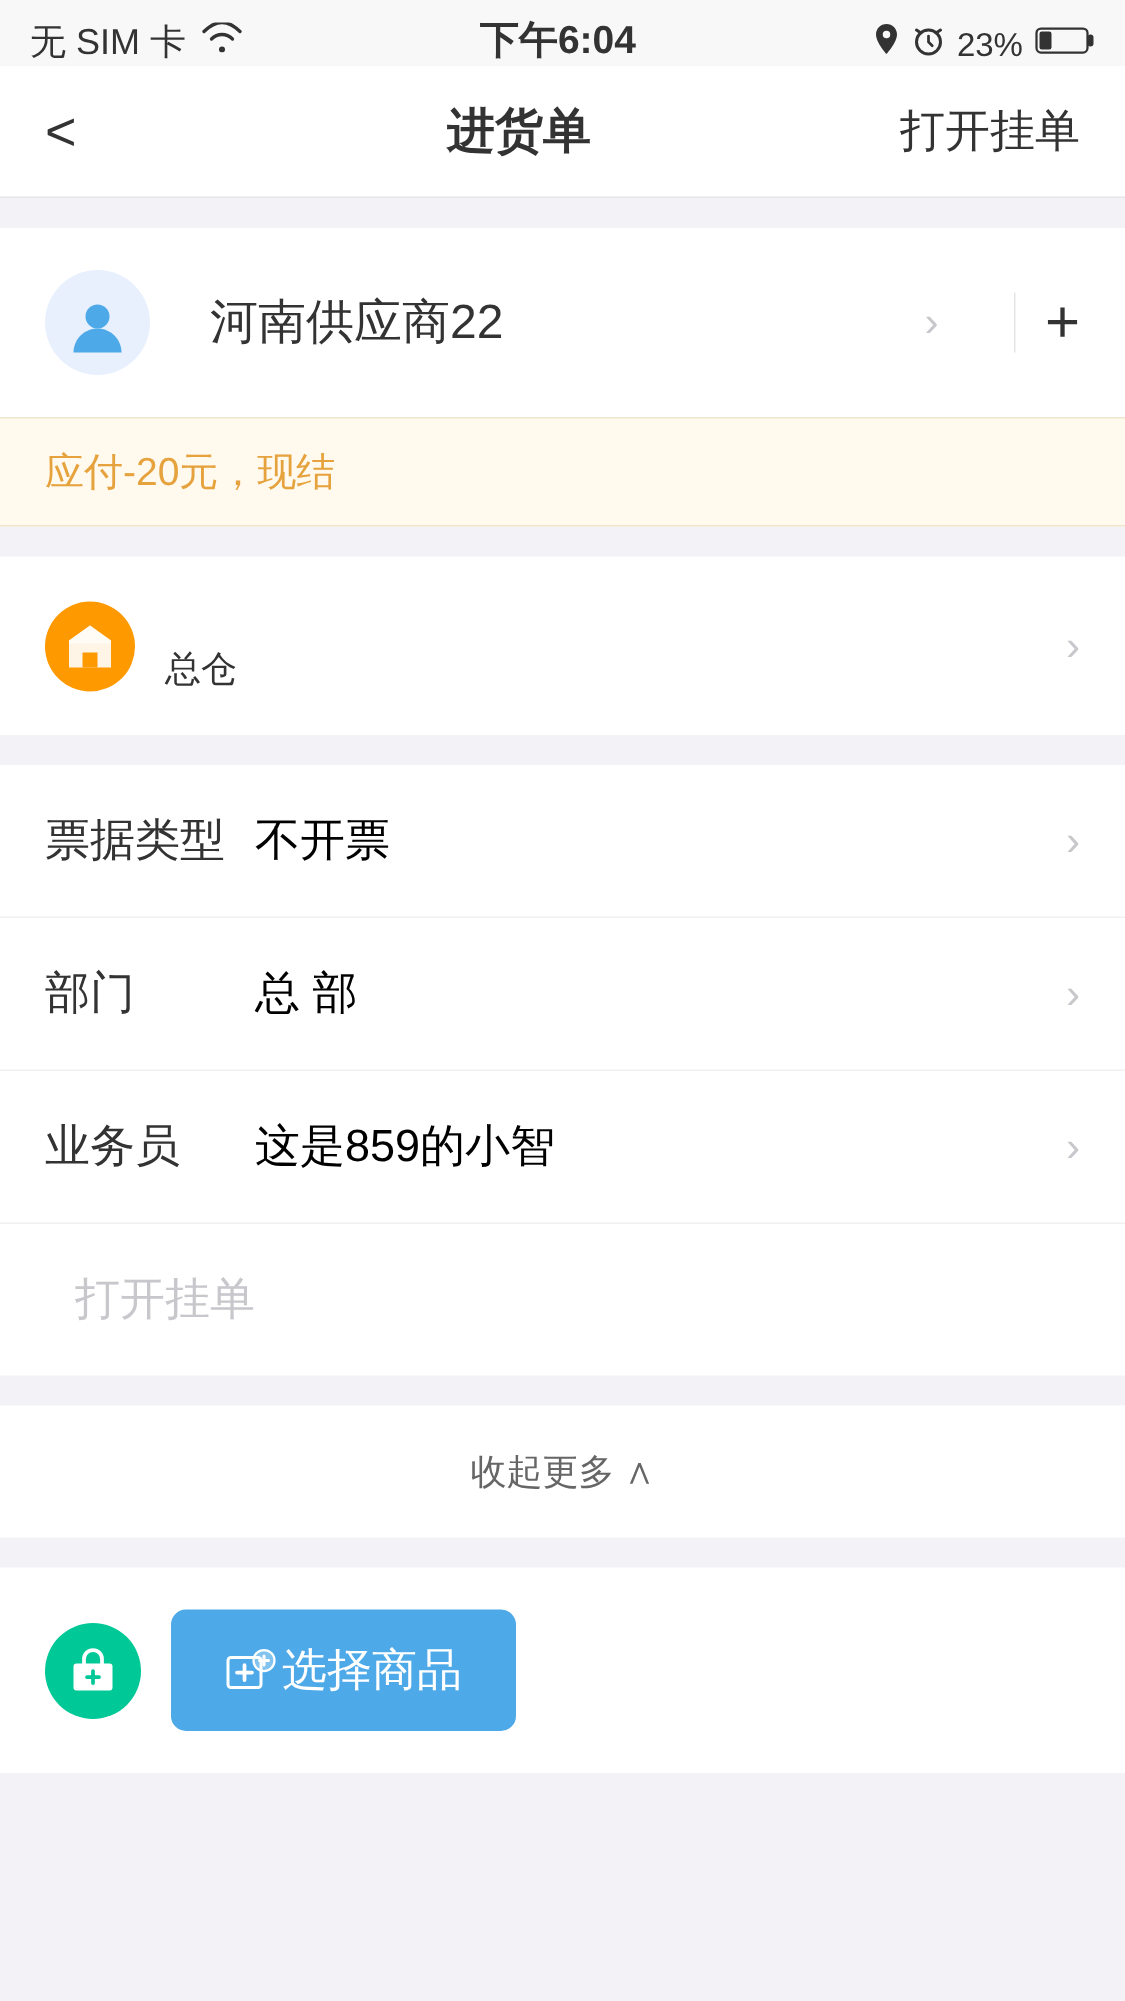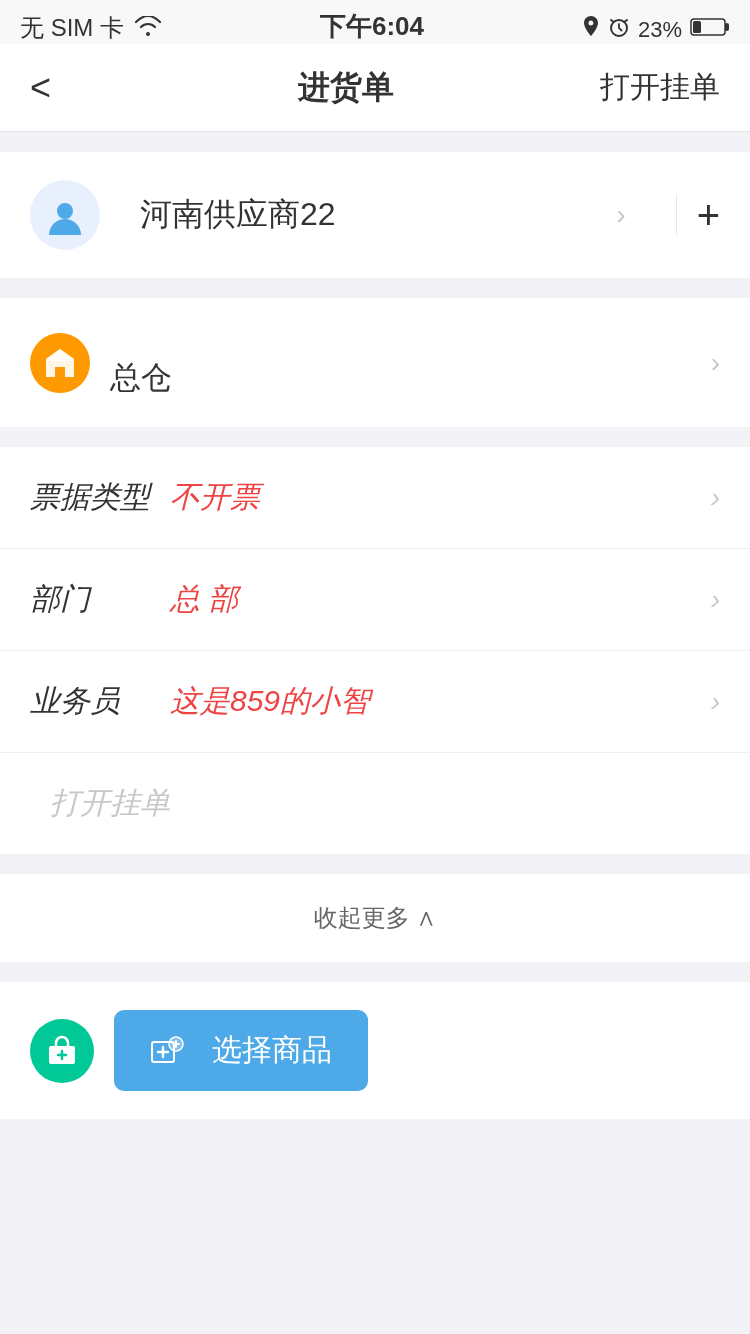--- a/index.html
+++ b/index.html
@@ -149,55 +149,54 @@
       background: #ff9900;
       display: flex;
       align-items: center;
       justify-content: center;
       margin-right: 20px;
       flex-shrink: 0;
     }
     .warehouse-icon svg { width: 36px; height: 36px; }
     .warehouse-name {
       flex: 1;
-      font-size: 31px;
+      font-size: 24px;
       color: #333;
       margin-top: 31px;
     }
     .chevron-right {
       color: #c7c7cc;
       font-size: 28px;
     }
 
     
     .form-section {
       background: #fff;
       margin-top: 20px;
     }
     .form-row {
       display: flex;
       align-items: center;
       padding: 30px 30px;
       border-bottom: 1px solid #f0f0f0;
       min-height: 90px;
-      font-style: italic;
     }
     .form-row:last-child {
       border-bottom: none;
     }
     .form-label {
       font-size: 30px;
       color: #333;
       width: 120px;
       flex-shrink: 0;
     }
     .form-value {
       flex: 1;
       font-size: 30px;
-      color: #ef4444;
+      color: #000000;
       padding-left: 20px;
     }
     .form-value.placeholder {
       color: #c7c7cc;
     }
     .form-row .chevron-right {
       margin-left: 10px;
     }
 
     
@@ -242,21 +241,21 @@
     }
     .select-btn {
       background: #4ea9e8;
       color: #fff;
       border: none;
       border-radius: 10px;
       padding: 20px 36px;
       font-size: 30px;
       display: flex;
       align-items: center;
-      gap: 28px;
+      gap: 4px;
       cursor: pointer;
     }
     .select-btn svg { width: 34px; height: 34px; }
 
     
     .bottom-gray {
       flex: 1;
       background: #f2f2f7;
       min-height: 300px;
     }
@@ -316,20 +315,23 @@
         <circle cx="22" cy="18" r="8" fill="#4ea9e8"></circle>
         <path d="M6 42c0-8.8 7.2-16 16-16s16 7.2 16 16" fill="#4ea9e8"></path>
       </svg>
     </div>
     <span class="supplier-name">河南供应商22</span>
     <span class="supplier-chevron chevron-right">›</span>
     <div class="supplier-divider"></div>
     <span class="supplier-add">+</span>
   </div>
 
+  <div class="payment-notice">
+    <span>应付-20元，现结</span>
+  </div>
 </div>
 
 <div class="warehouse-row">
   <div class="warehouse-icon">
     <svg viewBox="0 0 36 36" fill="none">
       <path d="M18 4L4 14v18h28V14L18 4z" fill="white" fill-opacity="0.9"></path>
       <rect x="13" y="22" width="10" height="10" fill="#ff9900"></rect>
       <path d="M18 4L4 14v2h28v-2L18 4z" fill="white" fill-opacity="0.6"></path>
     </svg>
   </div>

